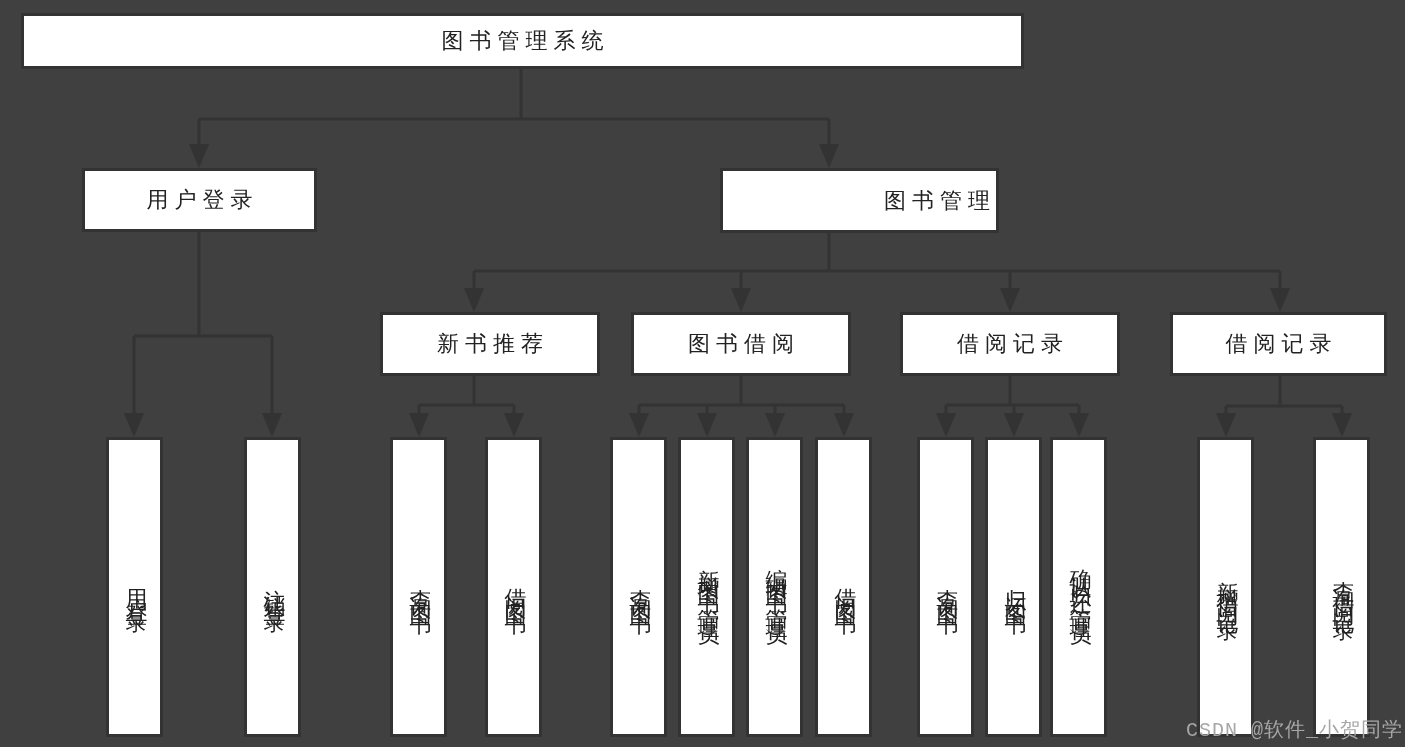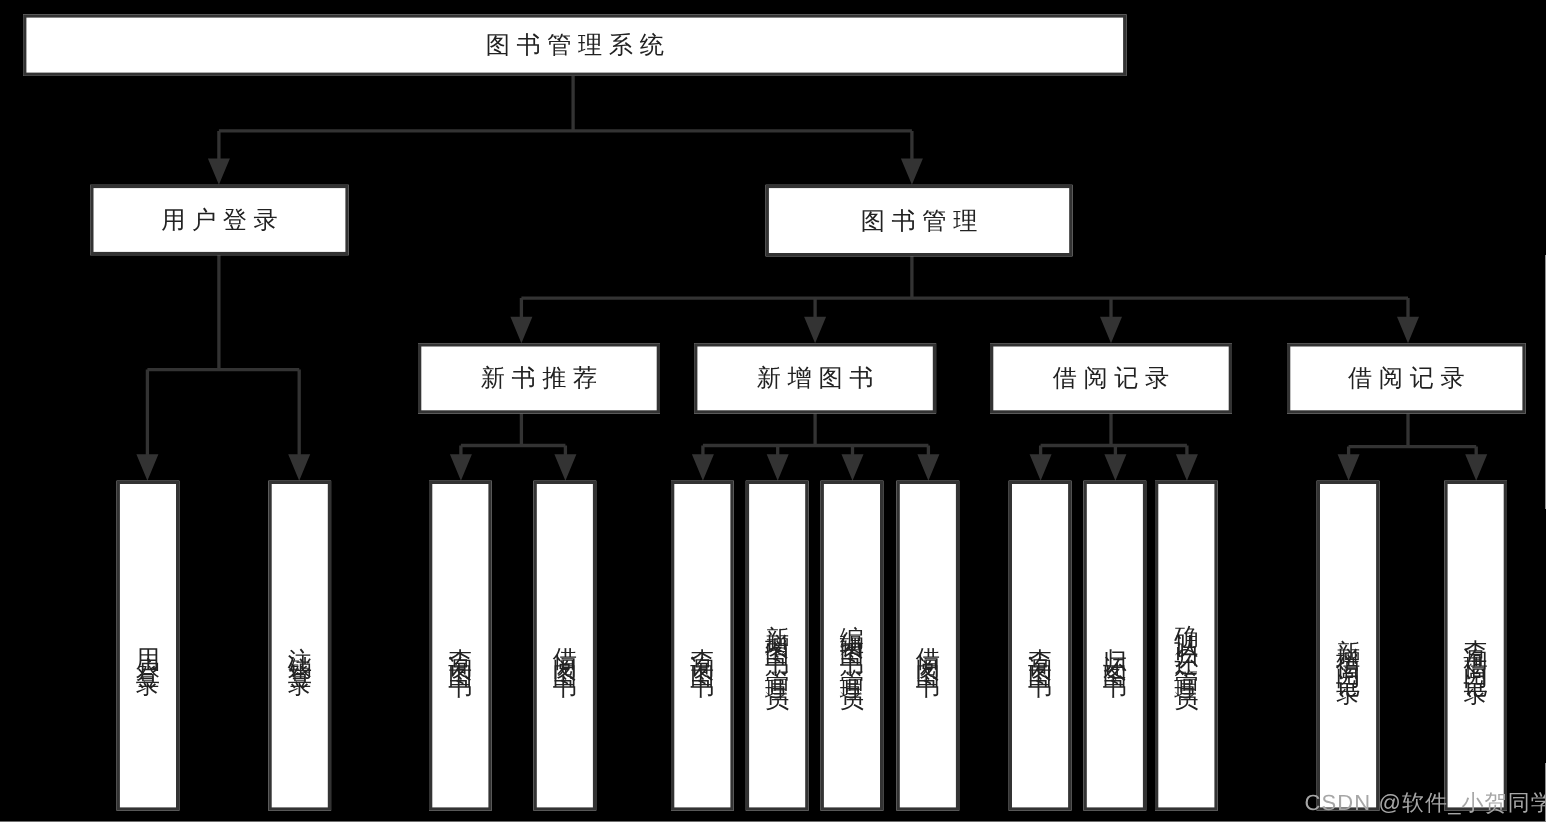--- a/index.html
+++ b/index.html
@@ -1,21 +1,21 @@
 <!DOCTYPE html>
 <html><head>
 <meta charset="utf-8">
 <style>
   html, body { margin: 0; padding: 0; background: #ffffff; }
   .canvas {
     position: relative;
     width: 1405px;
     height: 747px;
-    background: #000000;
-    font-family: Liberation Sans, sans-serif;
+    background: #404040;
+    font-family: Liberation Mono, monospace;
     overflow: hidden;
   }
   .wires {
     position: absolute;
     left: 0; top: 0;
     width: 1405px; height: 747px;
     z-index: 1;
   }
   .wires path.line {
     fill: none;
@@ -56,21 +56,21 @@
     top: 716px;
     font-size: 20px;
     letter-spacing: 1px;
     color: #a6a6a6;
     white-space: nowrap;
     z-index: 3;
   }
   
   .n-root { left: 21px;   top: 13px;  width: 1003px; height: 56px; }
   .n-l1a  { left: 82px;   top: 168px; width: 235px;  height: 64px; }
-  .n-l1b  { left: 696px;  top: 168px; width: 279px;  height: 65px; }
+  .n-l1b  { left: 720px;  top: 168px; width: 279px;  height: 65px; justify-content: flex-end; }
   .n-l2a  { left: 380px;  top: 312px; width: 220px;  height: 64px; }
   .n-l2b  { left: 631px;  top: 312px; width: 220px;  height: 64px; }
   .n-l2c  { left: 900px;  top: 312px; width: 220px;  height: 64px; }
   .n-l2d  { left: 1170px; top: 312px; width: 217px;  height: 64px; }
   .leaf   { top: 437px; width: 57px; height: 300px; }
   .n-a1 { left: 106px; }  .n-a2 { left: 244px; }
   .n-b1 { left: 390px; }  .n-b2 { left: 485px; }
   .n-c1 { left: 610px; }  .n-c2 { left: 678px; }  .n-c3 { left: 746px; }  .n-c4 { left: 815px; }
   .n-d1 { left: 917px; }  .n-d2 { left: 985px; }  .n-d3 { left: 1050px; }
   .n-e1 { left: 1197px; } .n-e2 { left: 1313px; }
@@ -105,21 +105,21 @@
     <span>用户登录</span>
   </div>
   <div class="node h-node n-l1b">
     <span>图书管理</span>
   </div>
 
   <div class="node h-node n-l2a">
     <span>新书推荐</span>
   </div>
   <div class="node h-node n-l2b">
-    <span>新增图书</span>
+    <span>图书借阅</span>
   </div>
   <div class="node h-node n-l2c">
     <span>借阅记录</span>
   </div>
   <div class="node h-node n-l2d">
     <span>借阅记录</span>
   </div>
 
   <div class="node leaf n-a1">
     <span>用户登录</span>

